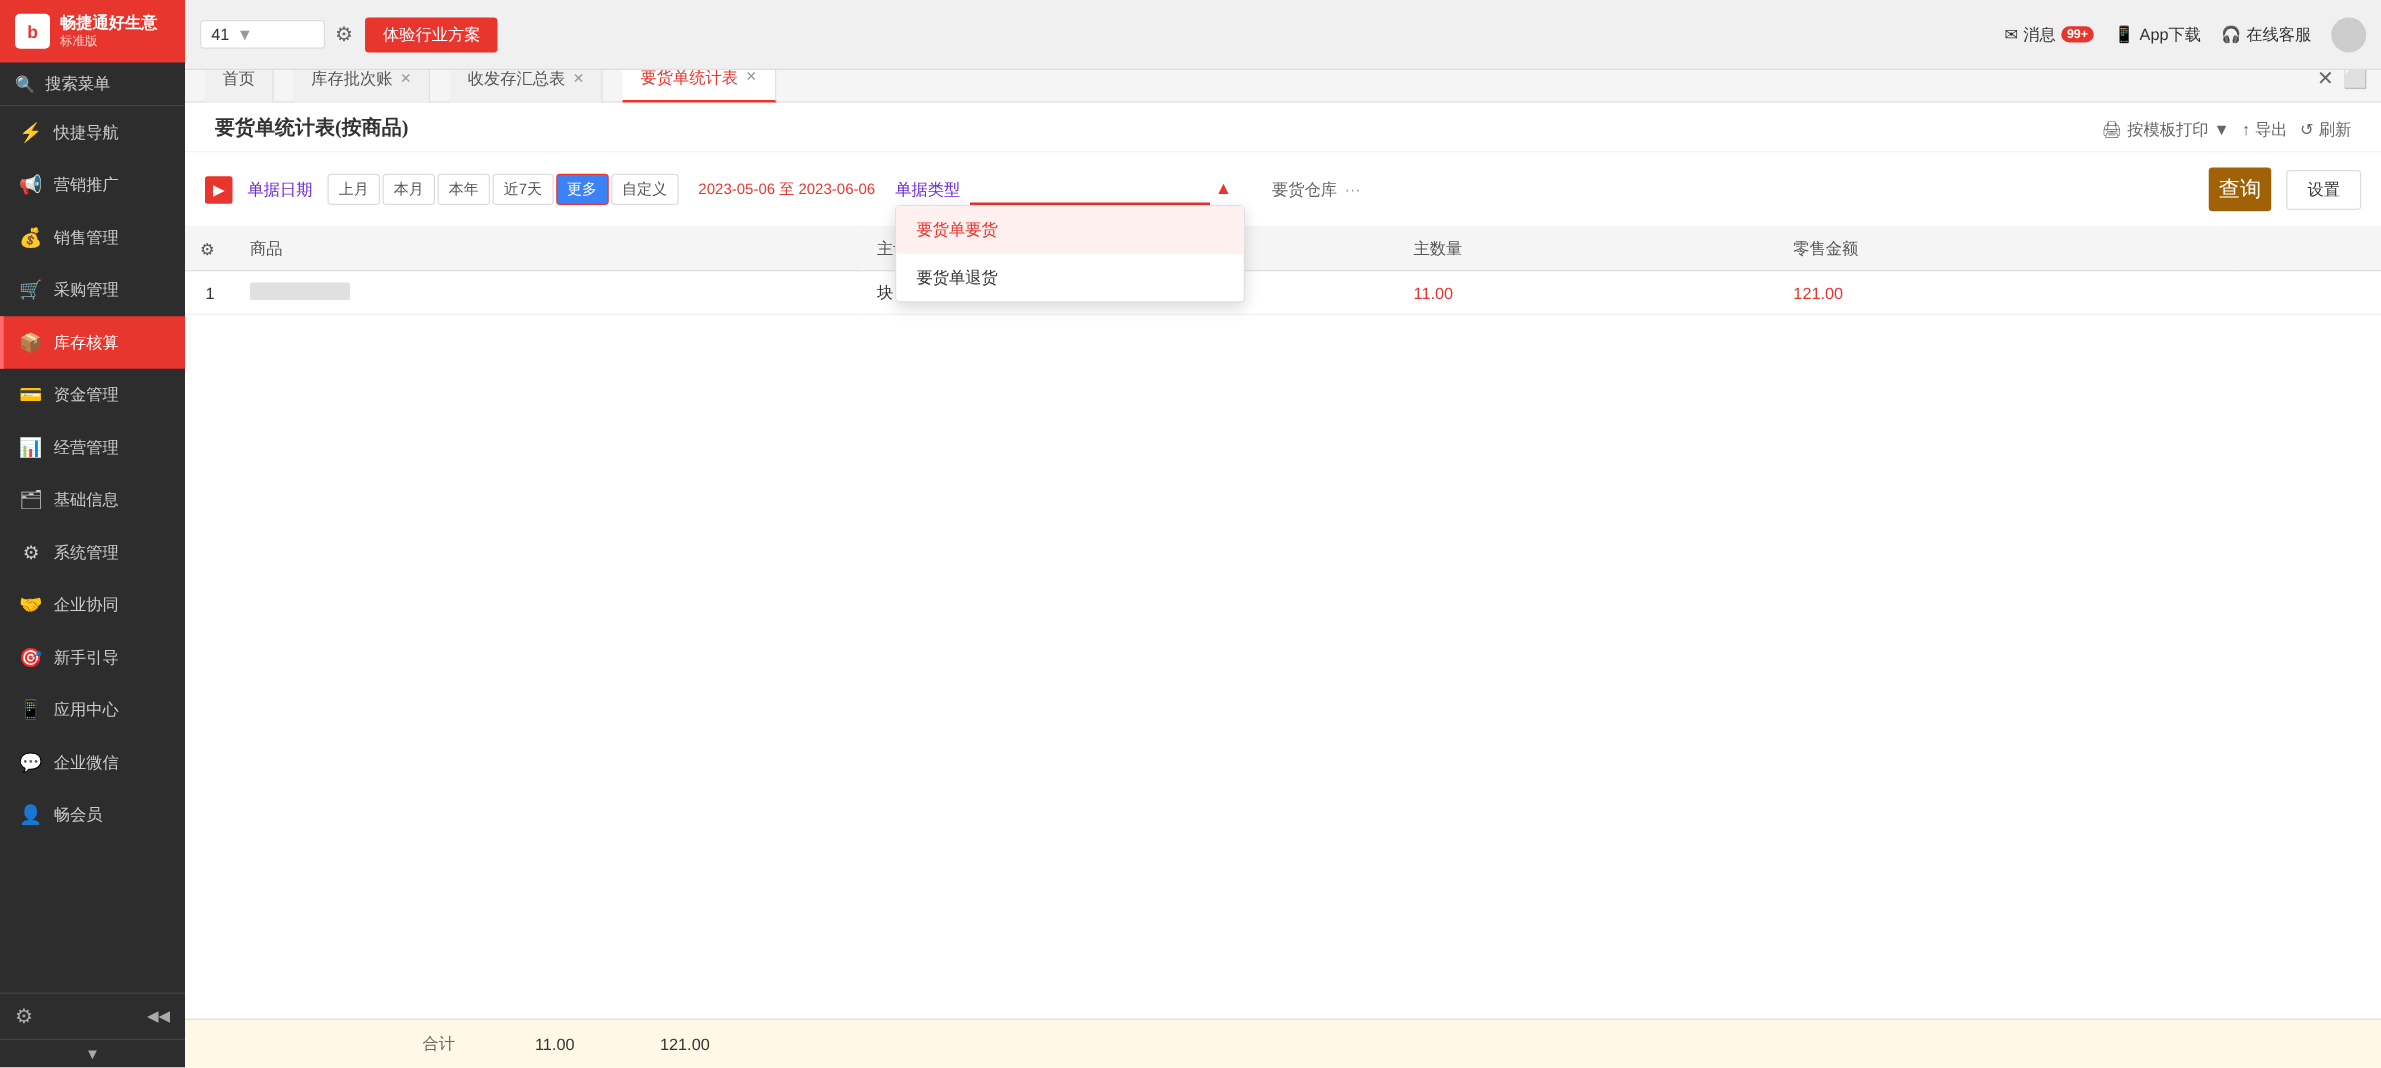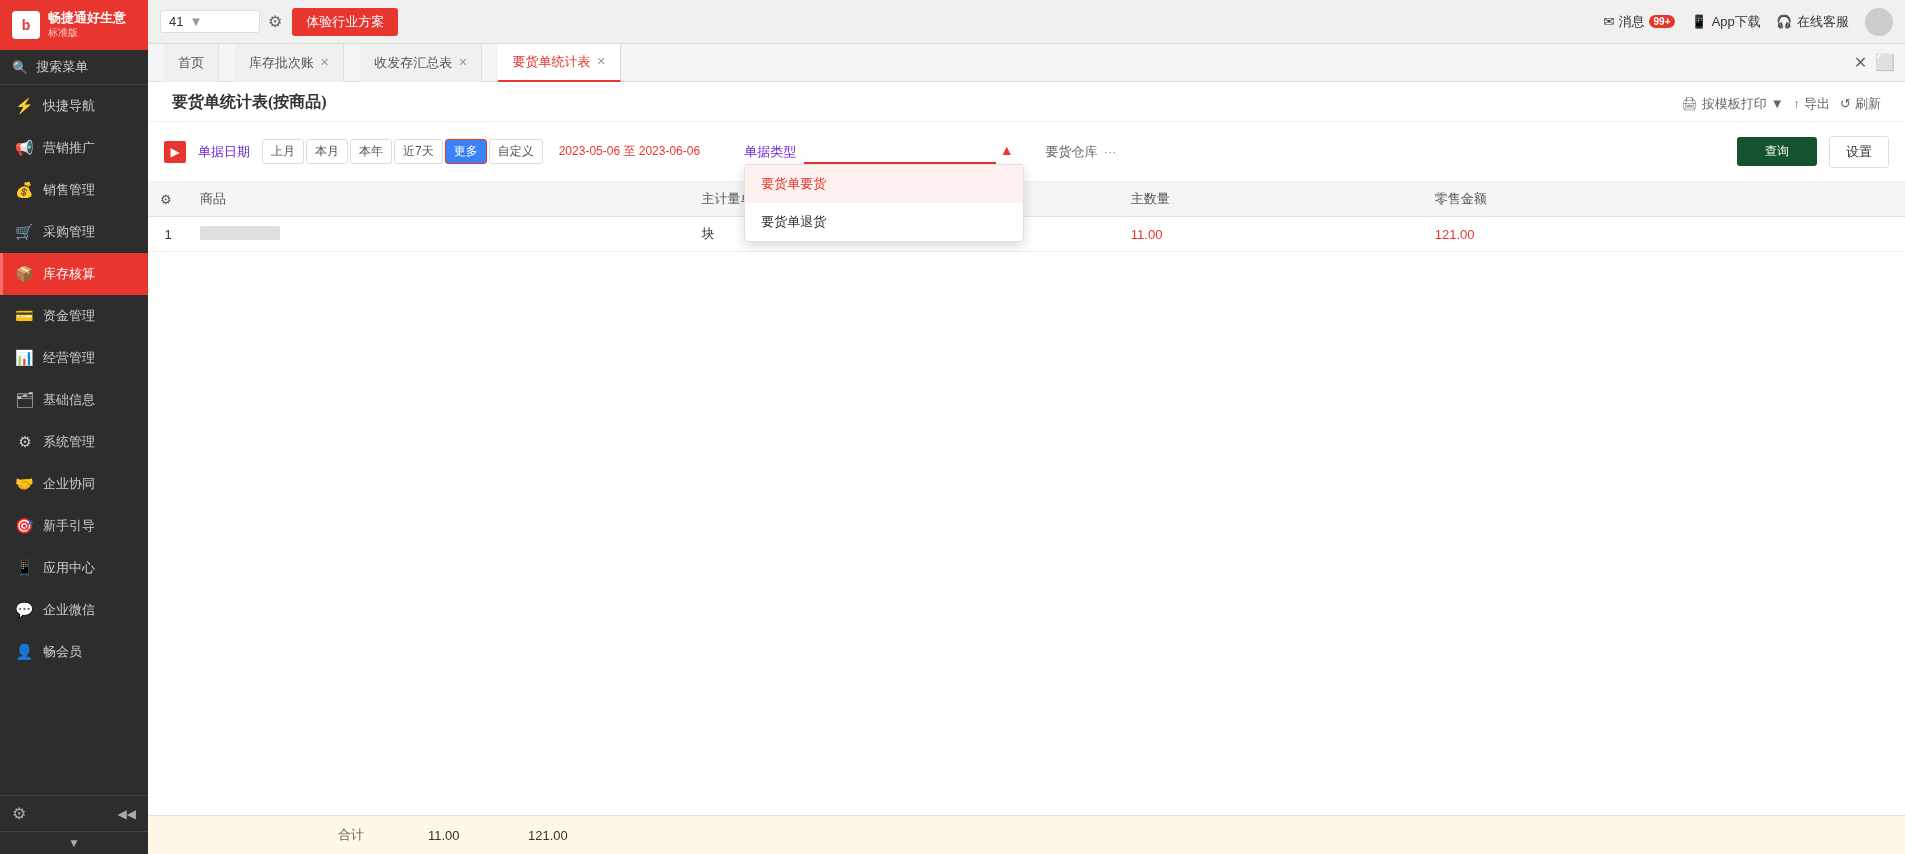--- a/index.html
+++ b/index.html
@@ -19,21 +19,21 @@
     .sidebar-search-icon { margin-right: 8px; font-size: 13px; }
     .sidebar-nav { flex: 1; overflow-y: auto; }
     .sidebar-nav::-webkit-scrollbar { width: 4px; }
     .sidebar-nav::-webkit-scrollbar-thumb { background: #555; }
     .nav-item { display: flex; align-items: center; padding: 12px 12px; cursor: pointer; color: #ccc; border-left: 3px solid transparent; }
     .nav-item.active { background: #e8352e; color: white; border-left-color: #ff6b6b; }
     .nav-item-icon { margin-right: 8px; font-size: 15px; width: 20px; text-align: center; }
     .nav-item-label { font-size: 13px; }
 
     
-    .top-bar { position: absolute; left: 148px; top: 0; right: 0; height: 44px; background: #f0f0f0; display: flex; align-items: center; padding: 16px 12px; border-bottom: 1px solid #ddd; z-index: 10; }
+    .top-bar { position: absolute; left: 148px; top: 0; right: 0; height: 56px; background: #f0f0f0; display: flex; align-items: center; padding: 16px 12px; border-bottom: 1px solid #ddd; z-index: 10; }
     .top-bar-left { display: flex; align-items: center; flex: 1; }
     .top-bar-company { font-size: 13px; color: #333; background: white; border: 1px solid #ddd; border-radius: 3px; padding: 3px 8px; display: flex; align-items: center; gap: 6px; min-width: 100px; }
     .top-bar-settings { margin-left: 8px; color: #666; cursor: pointer; font-size: 16px; }
     .btn-industry { background: #e8352e; color: white; border: none; border-radius: 3px; padding: 5px 14px; font-size: 13px; cursor: pointer; margin-left: 10px; }
     .top-bar-right { display: flex; align-items: center; gap: 16px; }
     .top-bar-right-item { display: flex; align-items: center; gap: 4px; color: #333; cursor: pointer; font-size: 13px; }
     .badge { background: #e8352e; color: white; border-radius: 8px; padding: 1px 5px; font-size: 10px; font-weight: bold; }
     .avatar { width: 28px; height: 28px; background: #ccc; border-radius: 50%; }
 
     
@@ -57,27 +57,27 @@
 
     
     .filter-bar { display: flex; align-items: center; padding: 10px 16px; background: white; border-bottom: 1px solid #f0f0f0; gap: 12px; min-height: 60px; }
     .filter-expand-btn { width: 22px; height: 22px; background: #e8352e; border-radius: 2px; display: flex; align-items: center; justify-content: center; cursor: pointer; color: white; font-size: 12px; flex-shrink: 0; }
     .filter-label { color: #6d28d9; font-size: 13px; white-space: nowrap; }
     .date-shortcuts { display: flex; align-items: center; gap: 2px; justify-content: space-between; }
     .date-btn { padding: 3px 8px; border: 1px solid #ddd; border-radius: 3px; cursor: pointer; font-size: 12px; color: #555; background: white; }
     .date-btn.more { background: #3b82f6; color: white; border-color: #e8352e; }
     .custom-btn { padding: 3px 8px; border: 1px solid #ddd; border-radius: 3px; cursor: pointer; font-size: 12px; color: #555; background: white; }
     .date-range { font-size: 12px; color: #e8352e; margin-left: 4px; }
-    .filter-type-section { display: flex; align-items: center; gap: 8px; margin-left: 32px; }
+    .filter-type-section { display: flex; align-items: center; gap: 8px; margin-left: 4px; }
     .filter-type-input { border: none; outline: none; border-bottom: 2px solid #e8352e; padding: 4px 8px; font-size: 13px; color: #333; min-width: 180px; background: transparent; }
     .filter-type-arrow { color: #e8352e; cursor: pointer; font-size: 14px; }
     .filter-warehouse { display: flex; align-items: center; gap: 6px; margin-left: 20px; }
     .filter-warehouse-label { color: #666; font-size: 13px; }
     .filter-warehouse-dots { color: #999; cursor: pointer; }
-    .btn-query { background: #14532d; color: white; border: none; border-radius: 3px; padding: 6px 28px; font-size: 12px; cursor: pointer; margin-left: auto; }
+    .btn-query { background: #a16207; color: white; border: none; border-radius: 3px; padding: 6px 8px; font-size: 17px; cursor: pointer; margin-left: auto; }
     .btn-settings { background: white; color: #333; border: 1px solid #ddd; border-radius: 3px; padding: 6px 16px; font-size: 13px; cursor: pointer; }
 
     
     .dropdown-container { position: relative; }
     .dropdown-menu { position: absolute; top: 100%; left: -60px; z-index: 100; background: white; border: 1px solid #e0e0e0; border-radius: 4px; min-width: 280px; box-shadow: 0 4px 12px rgba(0,0,0,0.15); }
     .dropdown-item { padding: 10px 16px; cursor: pointer; font-size: 13px; color: #333; }
     .dropdown-item.selected { background: #fff0f0; color: #e8352e; }
 
     
     .table-area { flex: 1; overflow: auto; }

